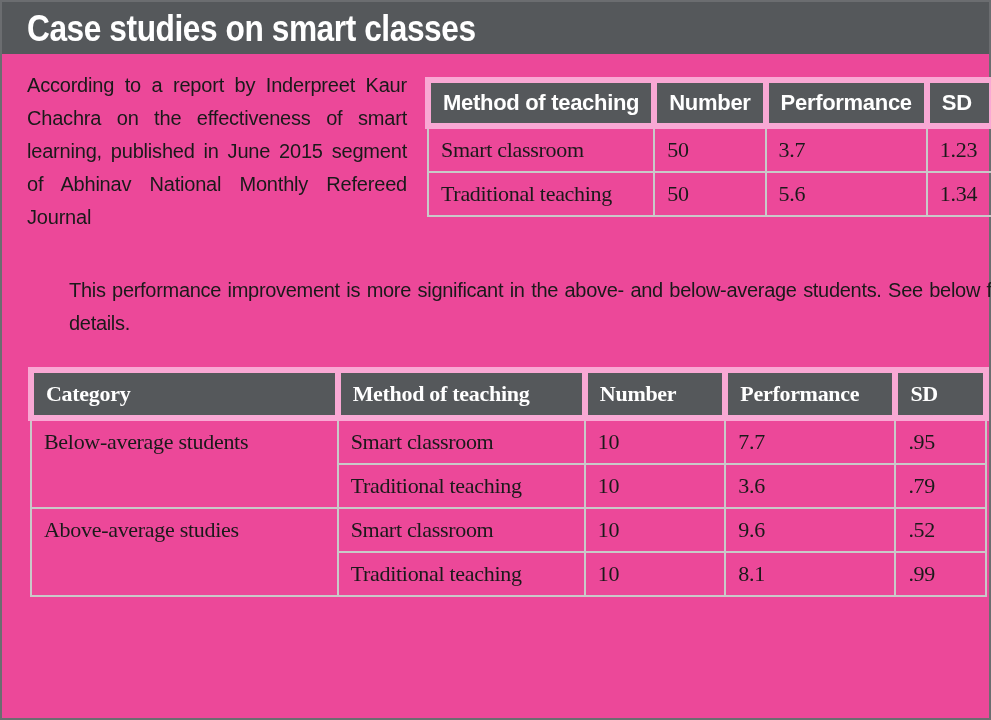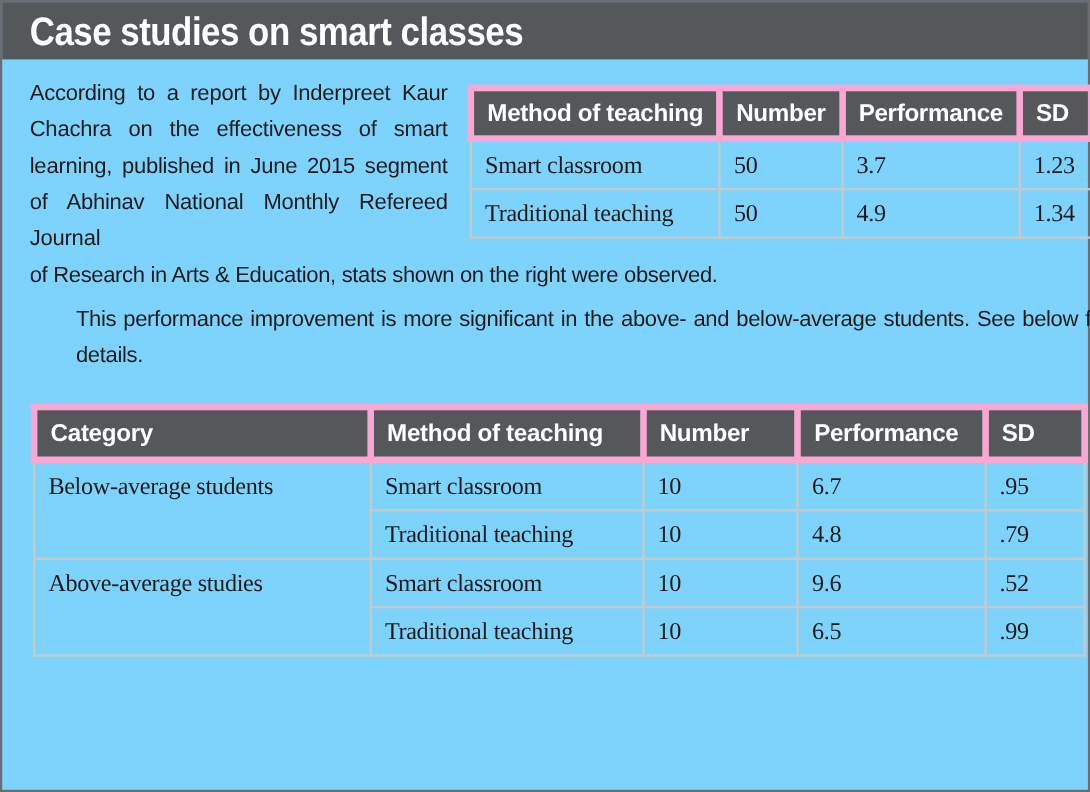--- a/index.html
+++ b/index.html
@@ -5,21 +5,21 @@
     html, body { margin: 0; padding: 0; background: #ffffff; }
     body {
       width: 991px; height: 720px; overflow: hidden;
       font-family: "Liberation Sans", sans-serif;
       color: #1a1a1a;
     }
     .frame {
       position: absolute; left: 0; top: 0;
       width: 987px; height: 716px;
       border: 2px solid #6b6d70;
-      background: #7dd3fc;
+      background: #ec4899;
     }
     .title-bar {
       position: absolute; left: 0; top: 0; right: 0;
       height: 52px;
       background: #55585b;
       color: #ffffff;
     }
     .title-bar h1 {
       margin: 0; padding: 0;
       position: absolute; left: 25px; top: 5px;
@@ -84,21 +84,21 @@
       white-space: nowrap;
       color: #1a1a1a;
       font-family: Liberation Serif, serif;
     }
     .t1 { left: 423px; top: 75px; }
     .t1 th { height: 40px; }
     .t1 td { height: 42px; }
     .t1 .c-num, .t1 .c-sd { }
     .t1 td.c-sd { text-align: center; padding-right: 14px; }
     .t2 { left: 26px; top: 365px; }
-    .t2 th { height: 42px; }
+    .t2 th { height: 42px; font-family: Liberation Serif, serif; }
     .t2 td { height: 42px; vertical-align: middle; }
     .t2 td.cat { vertical-align: top; padding-top: 8px; border-bottom: 2px solid #c9c9c9; }
     .t2 tr.first-of-group td.cat { }
   </style>
 </head>
 <body>
 
 <div class="frame">
   <div class="title-bar">
     <h1>Case studies on smart classes</h1>
@@ -118,63 +118,62 @@
     <tbody>
       <tr>
         <td>Smart classroom</td>
         <td>50</td>
         <td>3.7</td>
         <td class="c-sd">1.23</td>
       </tr>
       <tr>
         <td>Traditional teaching</td>
         <td>50</td>
-        <td>4.9</td>
+        <td>5.6</td>
         <td class="c-sd">1.34</td>
       </tr>
     </tbody>
   </table>
 
-  <div class="body-text intro-cont">of Research in Arts &amp; Education, stats shown on the right were observed.</div>
 
   <div class="body-text para2">This performance improvement is more significant in the above- and below-average students. See below for details.</div>
 
   <table class="t2">
     <thead>
       <tr>
         <th style="width:280px">Category</th>
         <th style="width:219px">Method of teaching</th>
         <th style="width:112px">Number</th>
         <th style="width:141px">Performance</th>
         <th style="width:62px">SD</th>
       </tr>
     </thead>
     <tbody>
       <tr class="first-of-group">
         <td class="cat" rowspan="2">Below-average students</td>
         <td>Smart classroom</td>
         <td>10</td>
-        <td>6.7</td>
+        <td>7.7</td>
         <td>.95</td>
       </tr>
       <tr>
         <td>Traditional teaching</td>
         <td>10</td>
-        <td>4.8</td>
+        <td>3.6</td>
         <td>.79</td>
       </tr>
       <tr class="first-of-group">
         <td class="cat" rowspan="2">Above-average studies</td>
         <td>Smart classroom</td>
         <td>10</td>
         <td>9.6</td>
         <td>.52</td>
       </tr>
       <tr>
         <td>Traditional teaching</td>
         <td>10</td>
-        <td>6.5</td>
+        <td>8.1</td>
         <td>.99</td>
       </tr>
     </tbody>
   </table>
 
 </div>
 
 </body></html>

